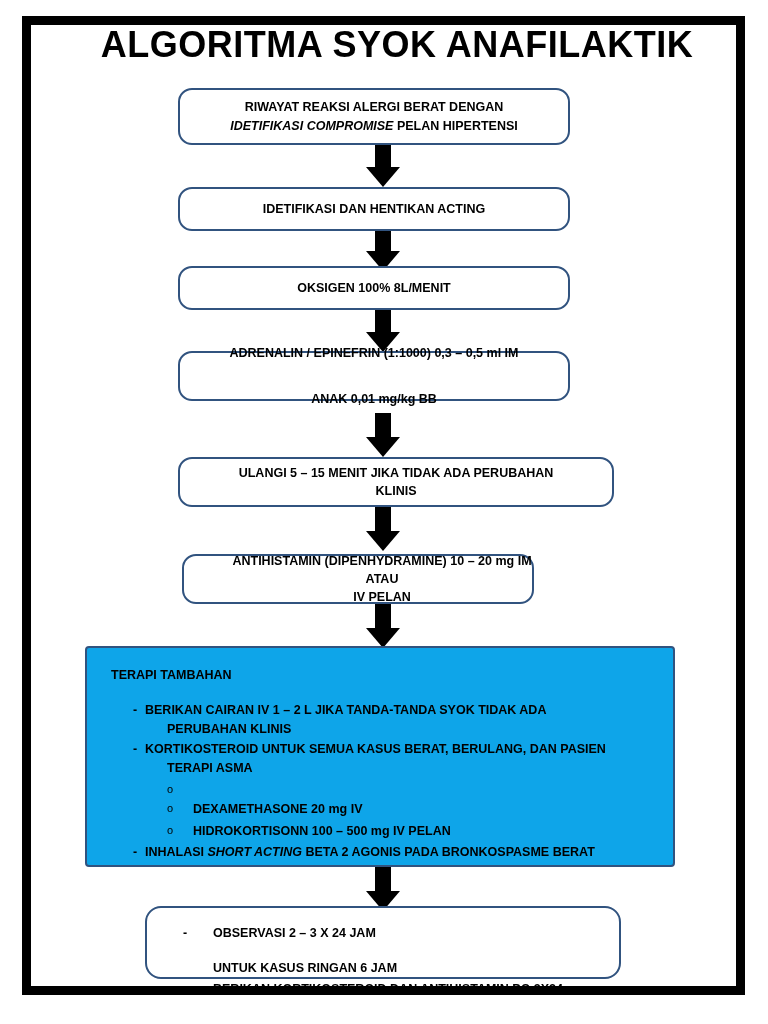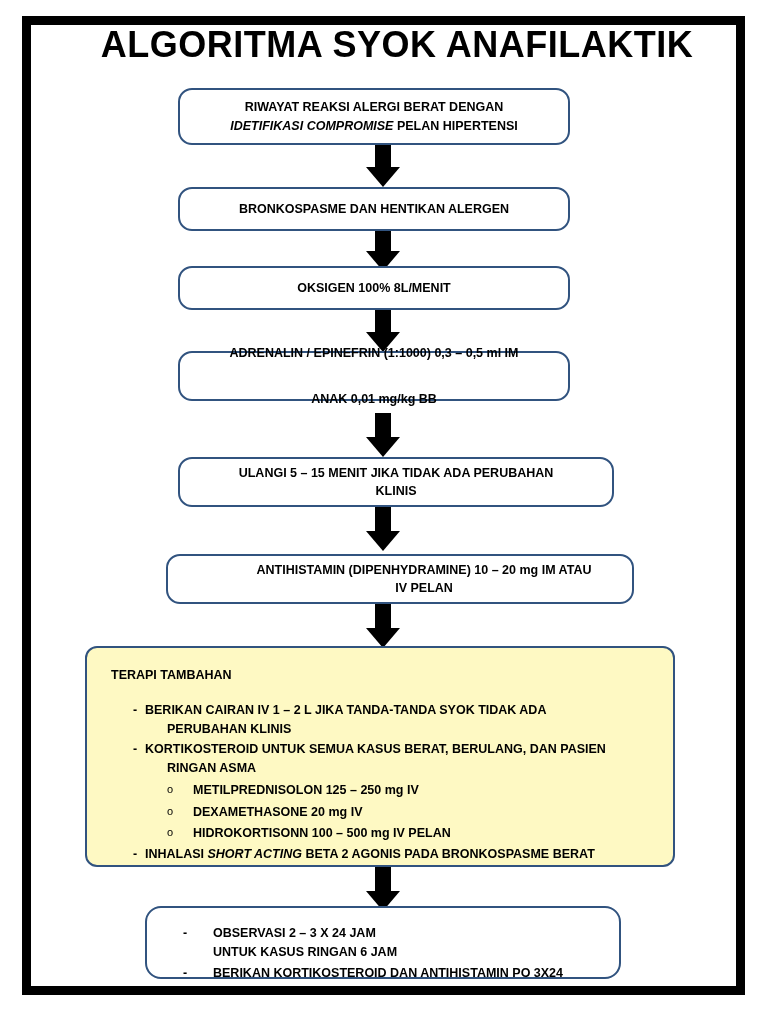--- a/index.html
+++ b/index.html
@@ -89,22 +89,22 @@
     border-left: 17px solid transparent;
     border-right: 17px solid transparent;
     border-top: 20px solid #000000;
   }
 
   
   #terapi-box {
     position: absolute;
     box-sizing: border-box;
     border: 2px solid #31537f;
-    border-radius: 12px;
-    background: #fef9c3;
+    border-radius: 4px;
+    background: #0ea5e9;
     padding: 18px 22px 10px 24px;
     font-size: 12.5px;
     font-weight: bold;
     color: #000000;
     line-height: 1.5;
   }
   #terapi-heading { margin-bottom: 16px; font-size: 12.5px; }
   .bullet-row {
     display: flex;
     align-items: flex-start;
@@ -144,42 +144,42 @@
     font-size: 12.5px;
     font-weight: bold;
     color: #000000;
     line-height: 1.5;
   }
   #final-box .bullet-row .marker {
     width: 44px;
     flex: 0 0 44px;
     padding-left: 14px;
   }
-  #final-box .cont-line { padding-left: 44px; }
+  #final-box .cont-line { padding-left: 44px; margin-top: 16px; }
 </style>
 </head>
 <body>
 
 <div id="page">
   <div id="frame"></div>
 
   <div id="title">ALGORITMA SYOK ANAFILAKTIK</div>
 
   <div class="flow-box" style="left:178px; top:88px; width:392px; height:57px;align-items:flex-end;">
     <span class="line">RIWAYAT REAKSI ALERGI BERAT DENGAN</span>
     <span class="line"><span class="ital">IDETIFIKASI COMPROMISE</span><span> PELAN HIPERTENSI</span></span>
   </div>
 
   <div class="arrow" style="left:366px; top:145px; height:42px;">
     <div class="shaft" style="height:24px;"></div>
     <div class="head" style="top:22px;"></div>
   </div>
 
   <div class="flow-box" style="left:178px; top:187px; width:392px; height:44px;">
-    <span class="line">BRONKOSPASME DAN HENTIKAN ALERGEN</span>
+    <span class="line">IDETIFIKASI DAN HENTIKAN ACTING</span>
   </div>
 
   <div class="arrow" style="left:366px; top:231px; height:40px;">
     <div class="shaft" style="height:22px;"></div>
     <div class="head" style="top:20px;"></div>
   </div>
 
   <div class="flow-box" style="left:178px; top:266px; width:392px; height:44px;">
     <span class="line">OKSIGEN 100% 8L/MENIT</span>
   </div>
@@ -202,21 +202,21 @@
   <div class="flow-box" style="left:178px; top:457px; width:436px; height:50px;">
     <span class="line">ULANGI 5 – 15 MENIT JIKA TIDAK ADA PERUBAHAN</span>
     <span class="line">KLINIS</span>
   </div>
 
   <div class="arrow" style="left:366px; top:507px; height:44px;">
     <div class="shaft" style="height:26px;"></div>
     <div class="head" style="top:24px;"></div>
   </div>
 
-  <div class="flow-box" style="left:166px; top:554px; width:468px; height:50px;padding-left:48px;">
+  <div class="flow-box" style="left:182px; top:554px; width:352px; height:50px;padding-left:48px;">
     <span class="line">ANTIHISTAMIN (DIPENHYDRAMINE) 10 – 20 mg IM ATAU</span>
     <span class="line">IV PELAN</span>
   </div>
 
   <div class="arrow" style="left:366px; top:604px; height:44px;">
     <div class="shaft" style="height:26px;"></div>
     <div class="head" style="top:24px;"></div>
   </div>
 
   <div id="terapi-box" style="left:85px; top:646px; width:590px; height:221px;">
@@ -226,25 +226,24 @@
     <div class="bullet-row">
       <span class="marker">-</span>
       <span class="btext">BERIKAN CAIRAN IV 1 – 2 L JIKA TANDA-TANDA SYOK TIDAK ADA</span>
     </div>
     <div class="cont-line">PERUBAHAN KLINIS</div>
 
     <div class="bullet-row">
       <span class="marker">-</span>
       <span class="btext">KORTIKOSTEROID UNTUK SEMUA KASUS BERAT, BERULANG, DAN PASIEN</span>
     </div>
-    <div class="cont-line">RINGAN ASMA</div>
+    <div class="cont-line">TERAPI ASMA</div>
 
     <div class="sub-row">
       <span class="marker">o</span>
-      <span class="btext">METILPREDNISOLON 125 – 250 mg IV</span>
     </div>
     <div class="sub-row">
       <span class="marker">o</span>
       <span class="btext">DEXAMETHASONE 20 mg IV</span>
     </div>
     <div class="sub-row">
       <span class="marker">o</span>
       <span class="btext">HIDROKORTISONN 100 – 500 mg IV PELAN</span>
     </div>
 

